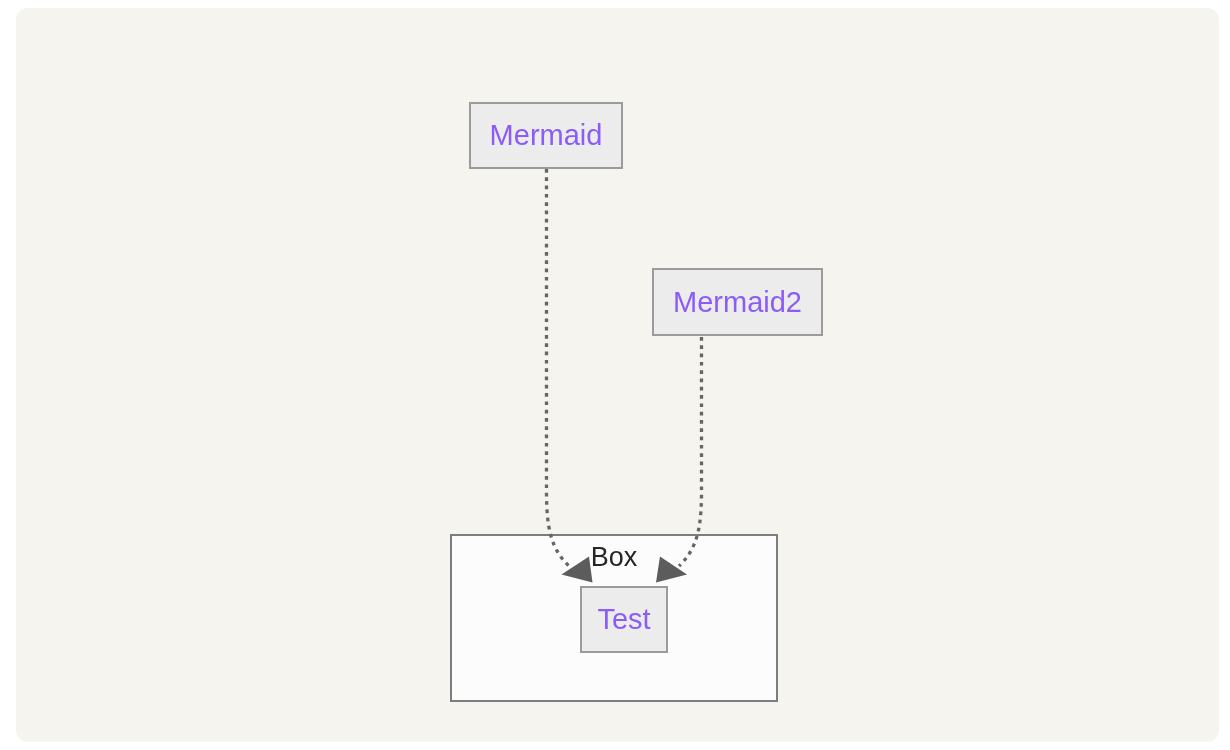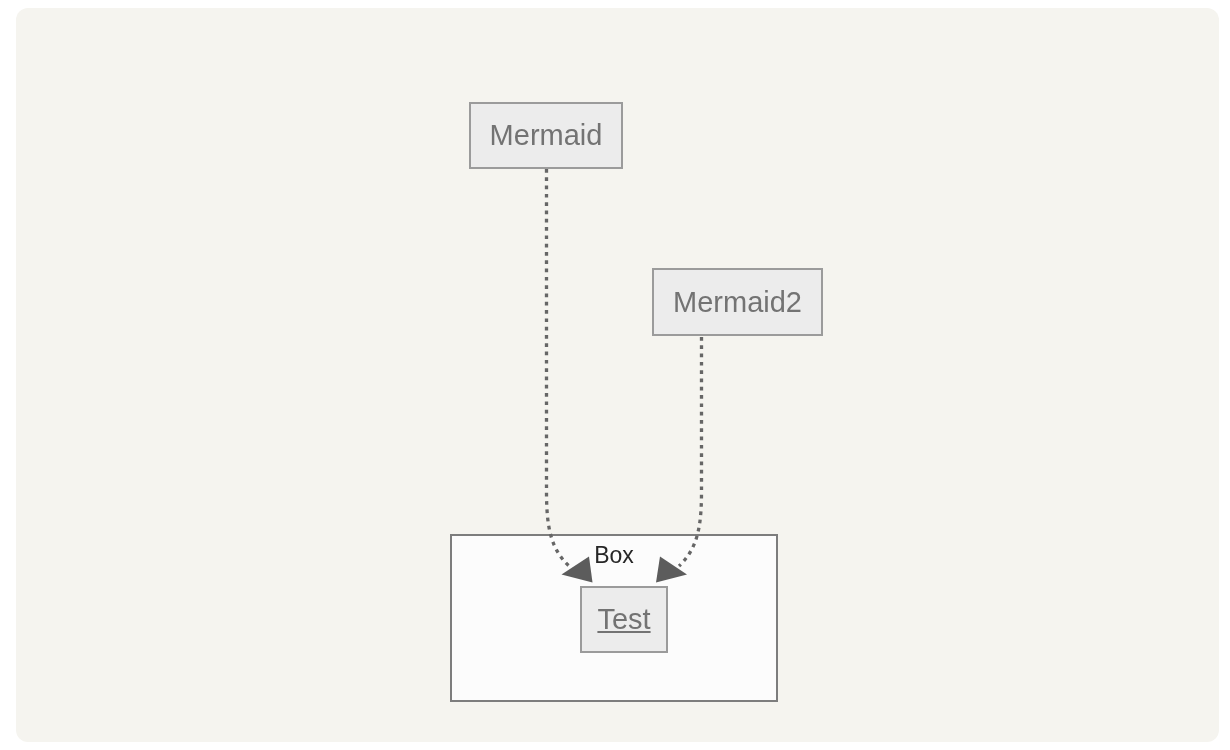--- a/index.html
+++ b/index.html
@@ -28,40 +28,40 @@
     pointer-events: none;
   }
   .node {
     position: absolute;
     background: #ececec;
     border: 2px solid #9b9b9b;
     display: flex;
     align-items: center;
     justify-content: center;
     font-size: 29px;
-    color: #737373;
+    color: #8b5cf6;
     z-index: 3;
   }
   .node-mermaid  { left: 469px; top: 102px; width: 154px; height: 67px; }
   .node-mermaid2 { left: 616px; top: 268px; width: 171px; height: 68px; margin-left: 36px; }
-  .node-test     { left: 580px; top: 586px; width: 88px;  height: 67px; z-index: 4; text-decoration: underline; }
+  .node-test     { left: 580px; top: 586px; width: 88px;  height: 67px; z-index: 4; }
   .cluster {
     position: absolute;
     left: 450px; top: 534px;
     width: 328px; height: 168px;
     background: #fcfcfc;
     border: 2px solid #7d7d7d;
     z-index: 2;
   }
   .cluster-label {
     position: absolute;
     left: 450px; top: 542px;
     width: 328px;
     text-align: center;
-    font-size: 23px;
+    font-size: 27px;
     color: #262626;
     z-index: 4;
   }
 </style>
 </head>
 <body>
 
 <div class="canvas">
 
   <div class="panel"></div>

